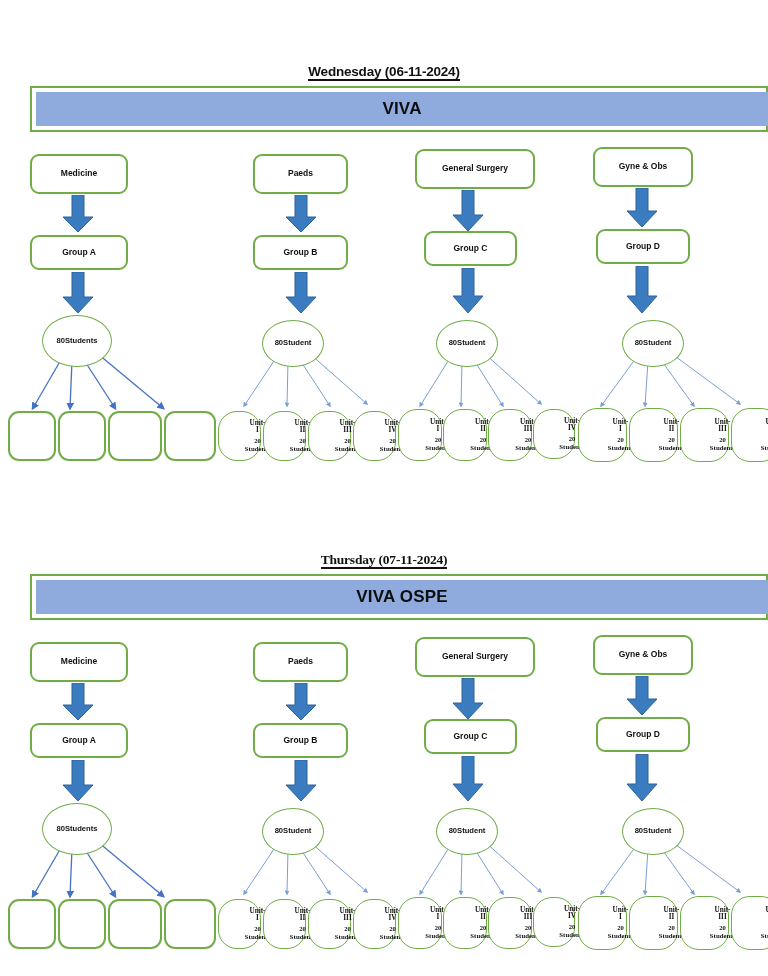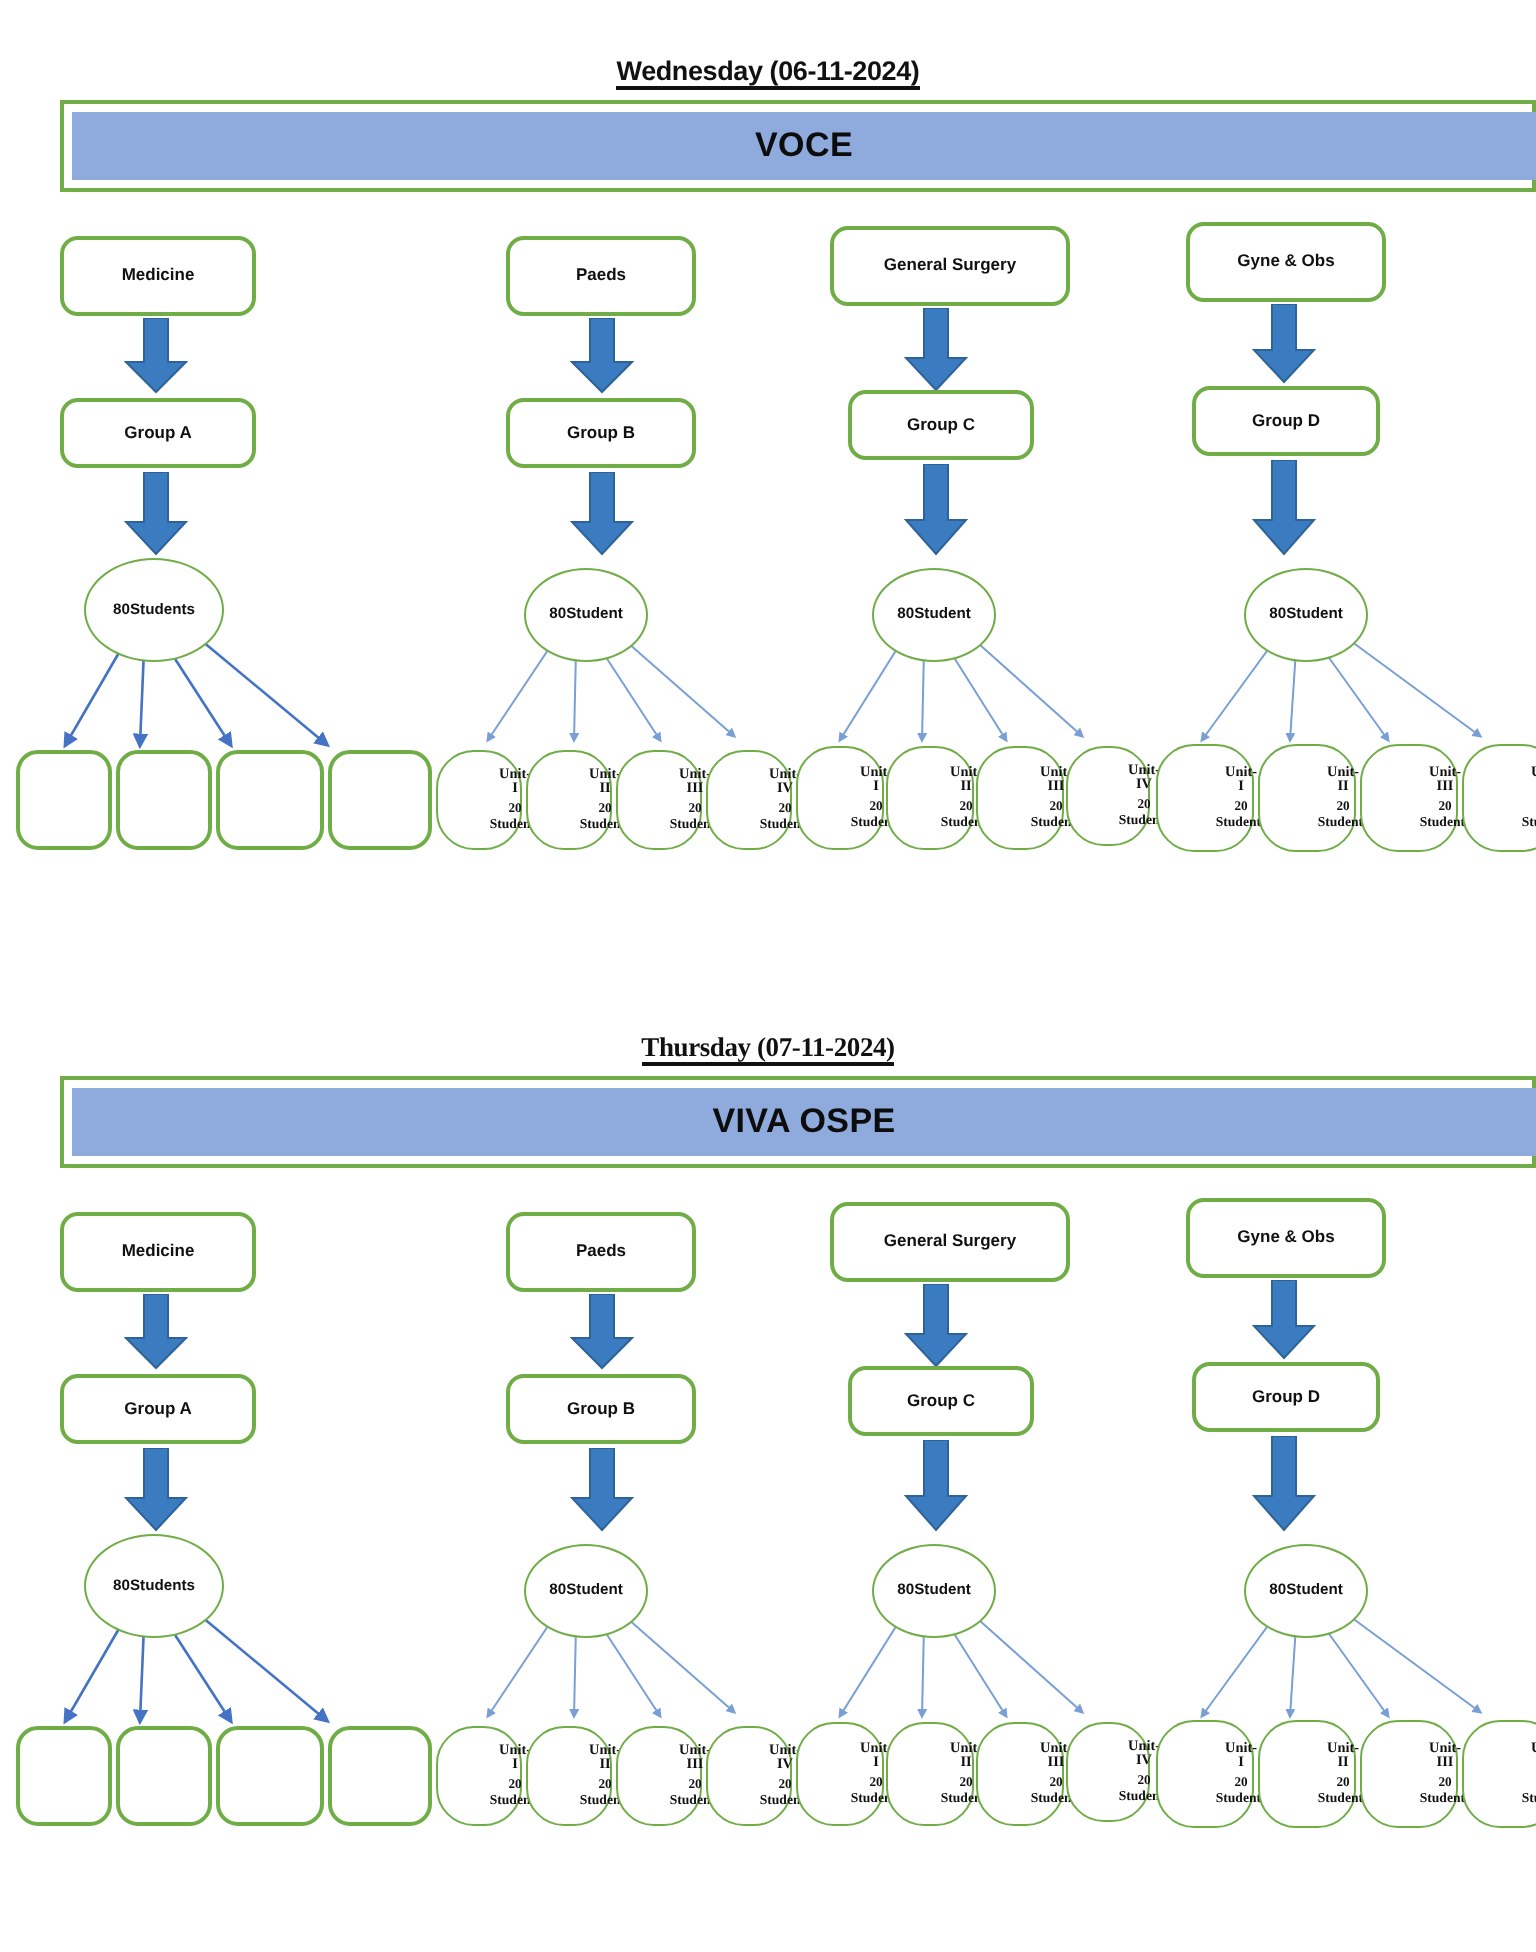--- a/index.html
+++ b/index.html
@@ -1,18 +1,18 @@
 <!DOCTYPE html>
 <html><head>
 <meta charset="utf-8">
 <style>
   html,body{margin:0;padding:0;background:#ffffff;}
   body{width:768px;height:976px;position:relative;overflow:hidden;
        font-family:"Liberation Sans","DejaVu Sans",sans-serif;color:#111;}
-  .section{position:absolute;left:0;width:768px;}
+  .section{position:absolute;left:0;width:768px;margin-top:36px;}
   .sec-title{position:absolute;width:768px;text-align:center;font-size:13.5px;
              font-weight:bold;letter-spacing:-0.2px;color:#111;}
   .sec-title span{border-bottom:2px solid #111;padding-bottom:0px;}
   .banner{position:absolute;left:30px;width:738px;height:46px;
           border:2.5px solid #70ad47;background:#ffffff;box-sizing:border-box;}
   .banner-inner{position:absolute;left:4px;top:4px;right:-2px;bottom:4px;
                 background:#8faadc;display:flex;align-items:center;justify-content:center;}
   .banner-inner span{font-size:17px;font-weight:bold;color:#0d0d0d;letter-spacing:0.2px;}
   .rbox{position:absolute;box-sizing:border-box;border:2.2px solid #70ad47;
         border-radius:9px;background:#fff;display:flex;align-items:center;
@@ -41,21 +41,21 @@
 <body>
 
 <div class="section" style="top:0;height:470px;">
 
   <div class="sec-title" style="top:28px;">
     <span>Wednesday (06-11-2024)</span>
   </div>
 
   <div class="banner" style="top:50px;">
     <div class="banner-inner">
-      <span>VOCE</span>
+      <span>VIVA</span>
     </div>
   </div>
 
   <svg class="lines">
     <defs>
       <marker id="ah1" markerWidth="6" markerHeight="6" refX="4" refY="3" orient="auto">
         <path d="M0,0 L6,3 L0,6 z" fill="#4472c4"></path>
       </marker>
       <marker id="ah2" markerWidth="5" markerHeight="5" refX="3.5" refY="2.5" orient="auto">
         <path d="M0,0 L5,2.5 L0,5 z" fill="#7a9fd4"></path>

